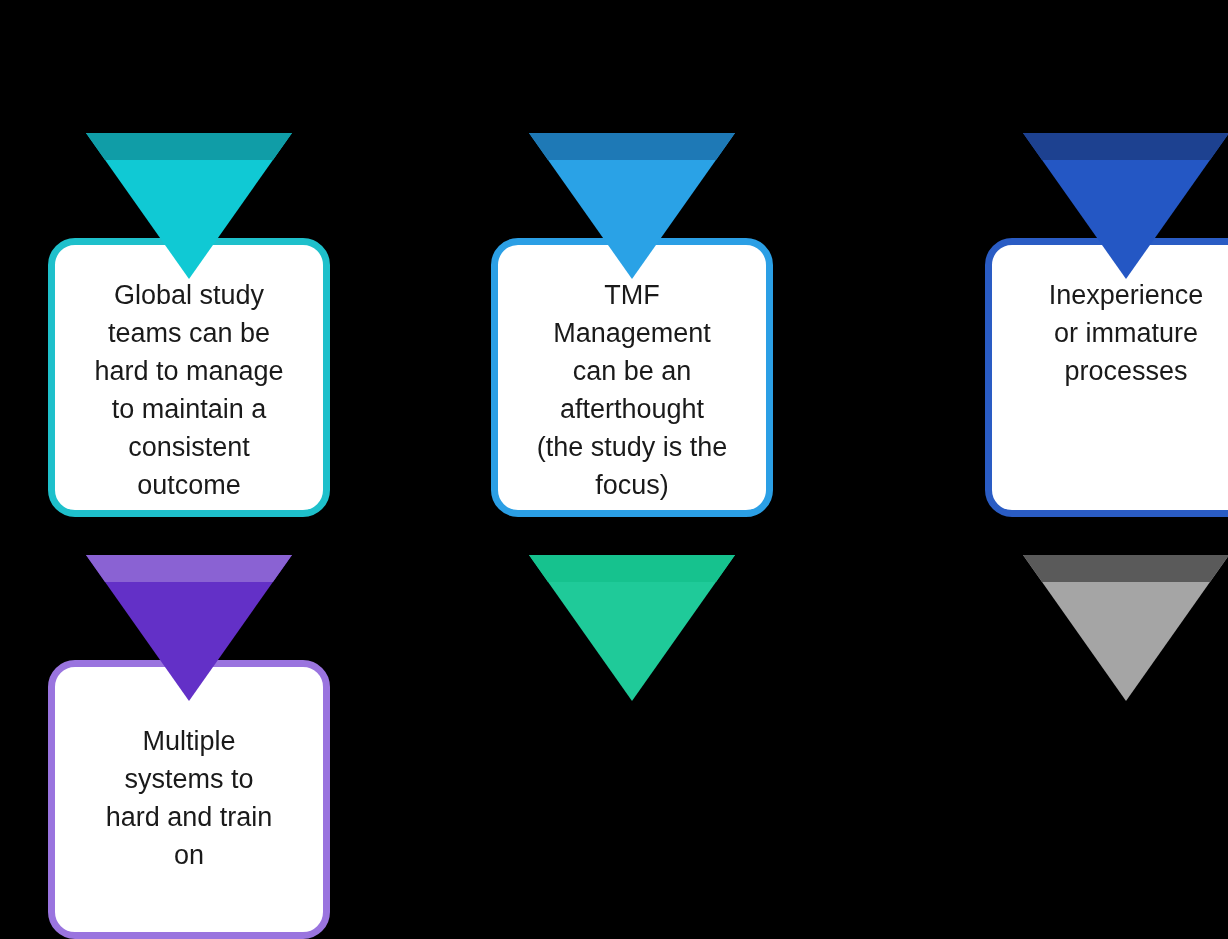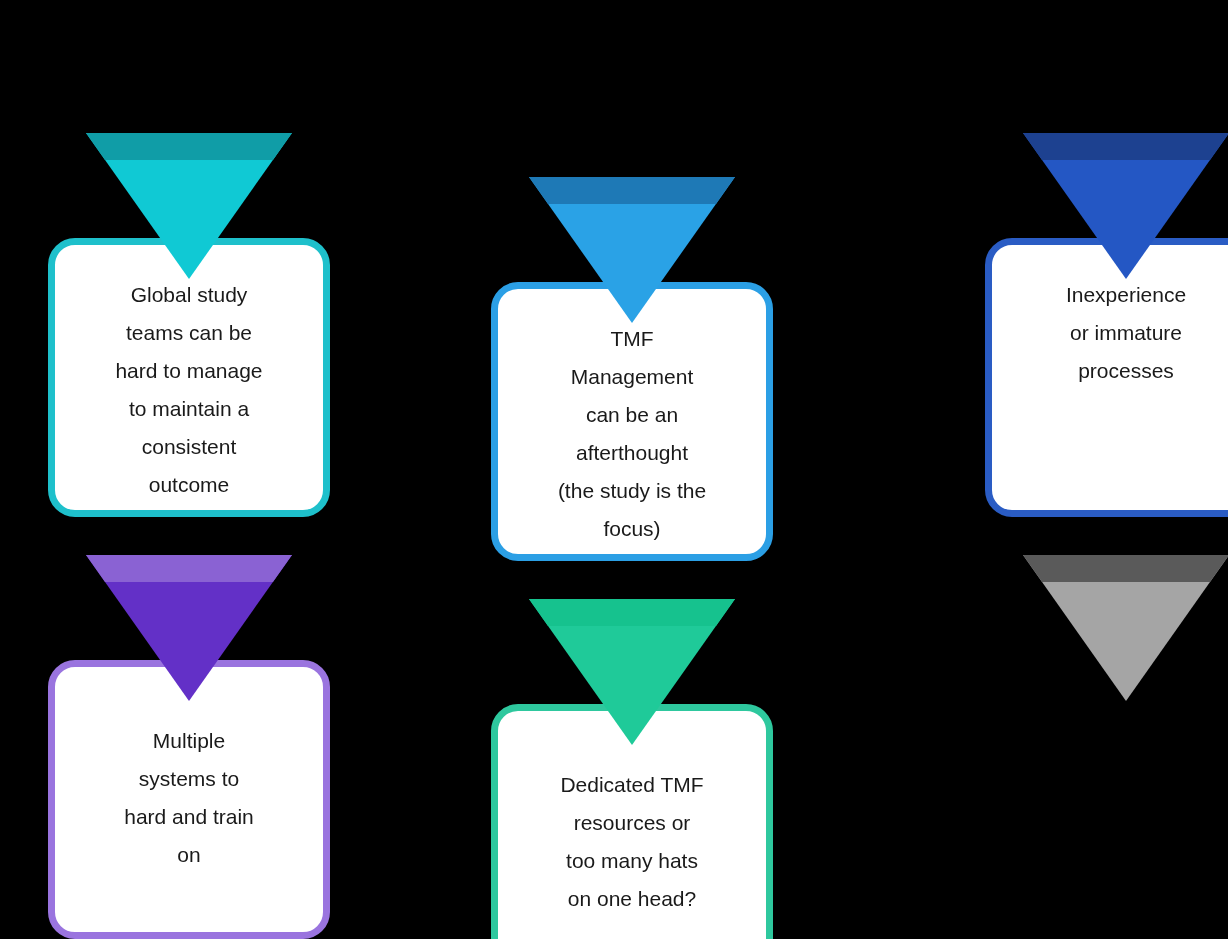--- a/index.html
+++ b/index.html
@@ -16,21 +16,21 @@
     font-family: "Liberation Sans", "DejaVu Sans", sans-serif;
   }
   .card-group {
     position: absolute;
     width: 282px;
     height: 384px;
   }
   .row1 { top: 133px; }
   .row2 { top: 555px; }
   .col1 { left: 48px; }
-  .col2 { left: 491px; margin-top: 44px; }
+  .col2 { left: 491px; }
   .col3 { left: 985px; }
 
   .triangle {
     position: absolute;
     top: 0;
     left: 38px;
     width: 206px;
     height: 146px;
     background: var(--tri-c);
     clip-path: polygon(0 0, 100% 0, 50% 100%);
@@ -52,21 +52,21 @@
     border: 7px solid var(--border-c);
     border-radius: 27px;
     z-index: 1;
   }
   .card-text {
     box-sizing: border-box;
     width: 100%;
     padding: 0 6px;
     text-align: center;
     white-space: pre-line;
-    font-size: 21px;
+    font-size: 27px;
     line-height: 38px;
     color: #1a1a1a;
     font-weight: 400;
   }
   .row1 .card-text { padding-top: 31px; }
   .row2 .card-text { padding-top: 55px; }
 </style>
 </head>
 <body>
 
@@ -120,26 +120,20 @@
 systems to
 hard and train
 on</div>
     </div>
   </div>
 
   <div class="card-group row2 col2" style="--border-c: #2ec89e; --tri-c: #1fca99; --band-c: #16c28e;">
     <div class="triangle">
       <div class="triangle-band"></div>
     </div>
-    <div class="card-box">
-      <div class="card-text">Dedicated TMF
-resources or
-too many hats
-on one head?</div>
-    </div>
   </div>
 
   <div class="card-group row2 col3" style="--border-c: #acacac; --tri-c: #a5a5a5; --band-c: #5a5a5a;">
     <div class="triangle">
       <div class="triangle-band"></div>
     </div>
   </div>
 
 </div>
 

